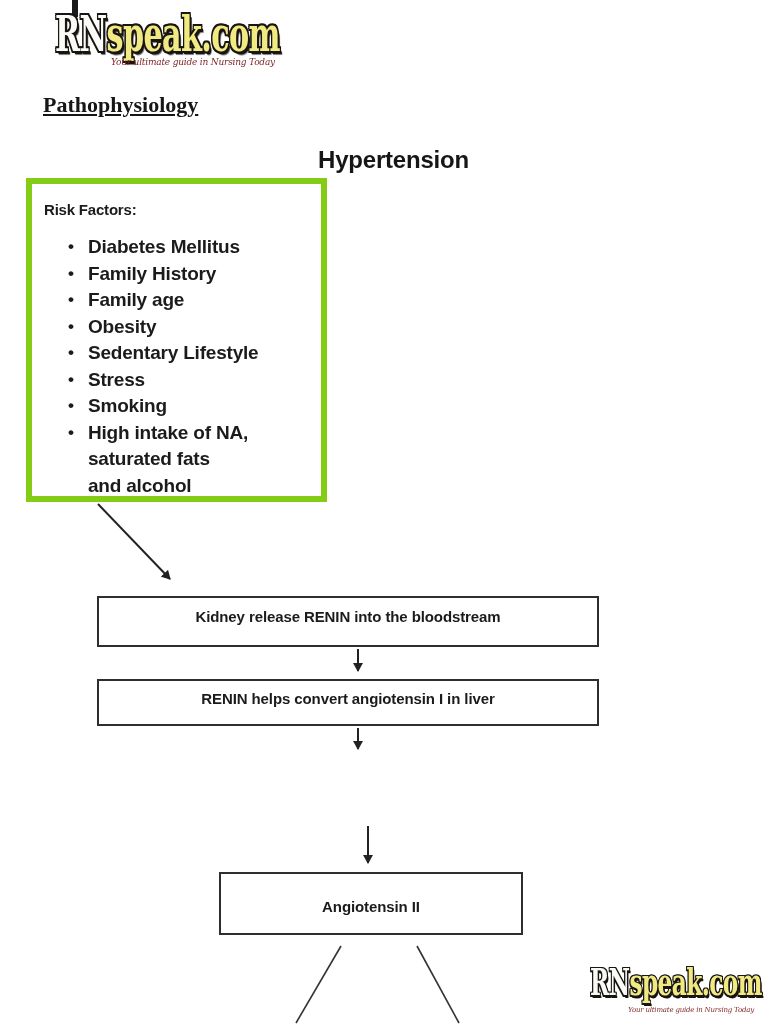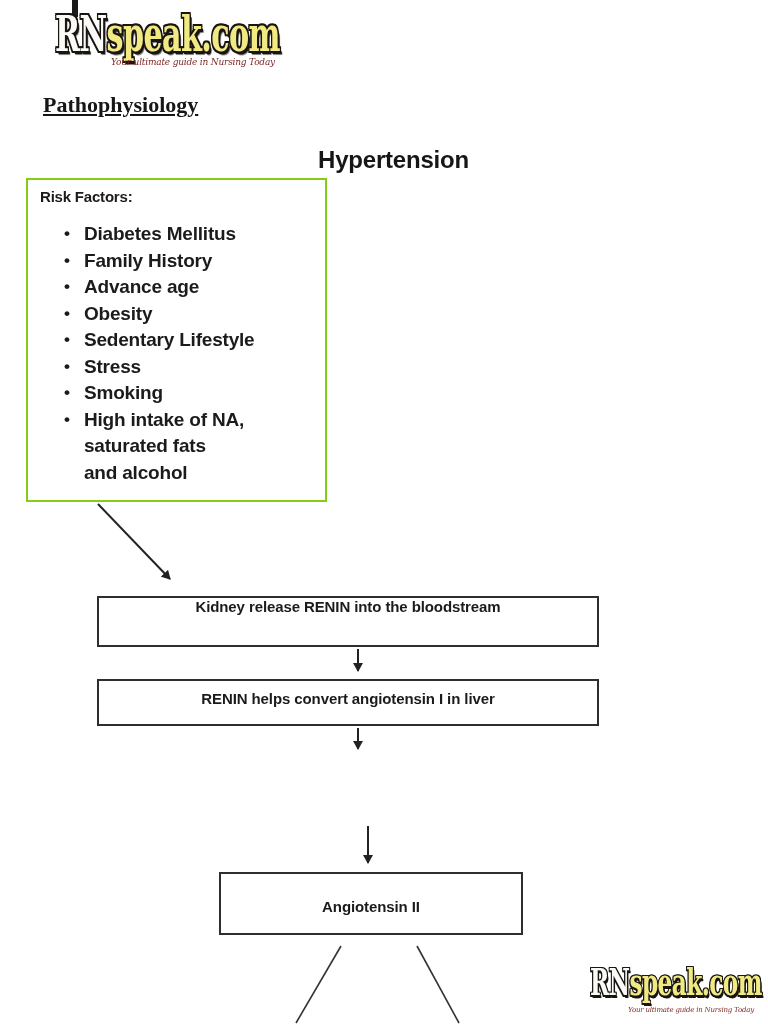--- a/index.html
+++ b/index.html
@@ -75,24 +75,24 @@
     font-weight: bold;
     font-size: 24px;
     letter-spacing: -0.2px;
     color: #161616;
   }
 
   
   .risk-box {
     position: absolute; left: 26px; top: 178px;
     width: 301px; height: 324px;
-    border: 2px solid #84cc16;
+    border: 6px solid #84cc16;
     box-sizing: border-box;
     background: #ffffff;
-    padding: 8px 8px 0 12px;
+    padding: 17px 8px 0 12px;
   }
   .risk-title {
     font-weight: bold;
     font-size: 15px;
     letter-spacing: -0.2px;
     color: #1b1b1b;
   }
   .risk-list {
     margin: 16px 0 0 0;
     padding: 0 0 0 44px;
@@ -120,21 +120,21 @@
     position: absolute;
     border: 2px solid #2e2e2e;
     box-sizing: border-box;
     background: #ffffff;
     text-align: center;
     font-weight: bold;
     font-size: 15px;
     letter-spacing: -0.1px;
     color: #1b1b1b;
   }
-  .fbox-1 { left: 97px; top: 596px; width: 502px; height: 51px; padding-top: 0; }
+  .fbox-1 { left: 97px; top: 596px; width: 502px; height: 51px; padding-top: 10px; }
   .fbox-2 { left: 97px; top: 679px; width: 502px; height: 47px; padding-top: 9px; }
   .fbox-3 { left: 97px; top: 773px; width: 502px; height: 52px; padding-top: 5px;
             line-height: 26px; white-space: pre-line; overflow: hidden; }
   .fbox-4 { left: 219px; top: 872px; width: 304px; height: 63px; padding-top: 24px; }
 
   .arrows { position: absolute; left: 0; top: 0; pointer-events: none; }
 </style>
 </head>
 <body>
 
@@ -148,21 +148,21 @@
   </div>
 
   <div class="page-title">Pathophysiology</div>
   <div class="diagram-title">Hypertension</div>
 
   <div class="risk-box">
     <div class="risk-title">Risk Factors:</div>
     <ul class="risk-list">
       <li>Diabetes Mellitus</li>
       <li>Family History</li>
-      <li>Advance age</li>
+      <li>Family age</li>
       <li>Obesity</li>
       <li>Sedentary Lifestyle</li>
       <li>Stress</li>
       <li>Smoking</li>
       <li>High intake of NA, saturated fats
 and alcohol</li>
     </ul>
   </div>
 
   <div class="fbox fbox-1">Kidney release RENIN into the bloodstream</div>

